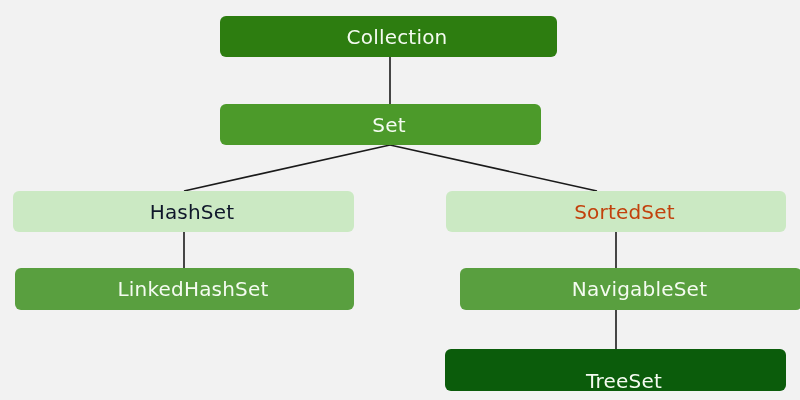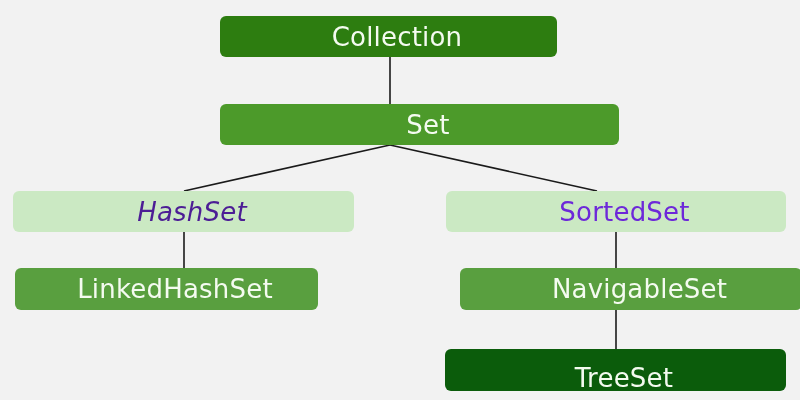--- a/index.html
+++ b/index.html
@@ -25,21 +25,21 @@
     width: 800px;
     height: 400px;
   }
   .node {
     position: absolute;
     box-sizing: border-box;
     border-radius: 6px;
     display: flex;
     align-items: center;
     justify-content: center;
-    font-size: 26px;
+    font-size: 20px;
     line-height: 1;
     letter-spacing: 0.2px;
     white-space: nowrap;
     z-index: 2;
     padding-left: 17px;
   }
   .node-label {
     display: block;
   }
 </style>
@@ -56,30 +56,30 @@
         <line x1="184" y1="232" x2="184" y2="268" stroke="#1a1a1a" stroke-width="1.6" shape-rendering="geometricPrecision"></line>
         <line x1="616" y1="232" x2="616" y2="268" stroke="#1a1a1a" stroke-width="1.6" shape-rendering="geometricPrecision"></line>
         <line x1="616" y1="310" x2="616" y2="349" stroke="#1a1a1a" stroke-width="1.6" shape-rendering="geometricPrecision"></line>
       </g>
   </svg>
 
   <div id="nodes">
       <div class="node" style="left: 220px; top: 16px; width: 337px; height: 41px; background: rgb(45, 125, 16); color: rgb(244, 251, 240);">
         <span class="node-label">Collection</span>
       </div>
-      <div class="node" style="left: 220px; top: 104px; width: 399px; height: 41px; background: rgb(76, 154, 42); color: rgb(244, 251, 240);">
+      <div class="node" style="left: 220px; top: 104px; width: 321px; height: 41px; background: rgb(76, 154, 42); color: rgb(244, 251, 240);">
         <span class="node-label">Set</span>
       </div>
-      <div class="node" style="left: 13px; top: 191px; width: 341px; height: 41px; background: rgb(203, 233, 195); color: #4c1d95; font-style: italic;">
+      <div class="node" style="left: 13px; top: 191px; width: 341px; height: 41px; background: rgb(203, 233, 195); color: #0f172a;">
         <span class="node-label">HashSet</span>
       </div>
-      <div class="node" style="left: 446px; top: 191px; width: 340px; height: 41px; background: rgb(203, 233, 195); color: #6d28d9;">
+      <div class="node" style="left: 446px; top: 191px; width: 340px; height: 41px; background: rgb(203, 233, 195); color: #c2410c;">
         <span class="node-label">SortedSet</span>
       </div>
-      <div class="node" style="left: 15px; top: 268px; width: 303px; height: 42px; background: rgb(89, 159, 63); color: rgb(244, 251, 240);">
+      <div class="node" style="left: 15px; top: 268px; width: 339px; height: 42px; background: rgb(89, 159, 63); color: rgb(244, 251, 240);">
         <span class="node-label">LinkedHashSet</span>
       </div>
       <div class="node" style="left: 460px; top: 268px; width: 342px; height: 42px; background: rgb(89, 159, 63); color: rgb(244, 251, 240);">
         <span class="node-label">NavigableSet</span>
       </div>
       <div class="node" style="left: 445px; top: 349px; width: 341px; height: 42px; background: rgb(11, 92, 11); color: rgb(244, 251, 240); align-items: flex-end;">
         <span class="node-label">TreeSet</span>
       </div>
     </div>
 

